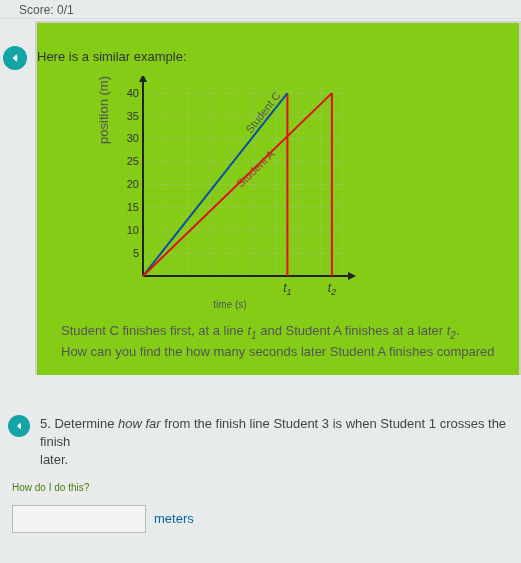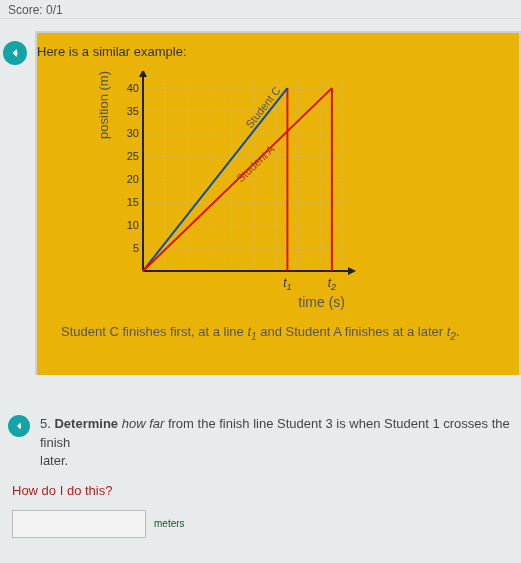--- a/index.html
+++ b/index.html
@@ -1,37 +1,37 @@
 <!DOCTYPE html>
 <html><head>
   <meta charset="utf-8">
   <style>
     body{margin:0;font-family:Arial,Helvetica,sans-serif;background:#e8ebec;color:#333;font-size:13px;line-height:1.4}
-    .score-row{padding:2px 8px;font-size:12px;color:#555;border-bottom:1px solid #ddd;overflow:hidden;height:14px}
-    .example-box{margin:12px 0 0 35px;border:2px solid #d0d0d0;background:#eab308;padding:10px 14px 14px;position:relative;border-bottom:none}
+    .score-row{padding:2px 19px;font-size:12px;color:#555;border-bottom:1px solid #ddd;overflow:hidden;height:14px}
+    .example-box{margin:2px 0 0 35px;border:2px solid #d0d0d0;background:#84cc16;padding:25px 14px 14px;position:relative;border-bottom:none}
     .ex-head{display:flex;align-items:flex-start;gap:10px;margin-bottom:6px}
     .badge{width:24px;height:24px;border-radius:50%;background:#14a4a6;color:#fff;display:flex;align-items:center;justify-content:center;font-size:11px;flex-shrink:0;margin-left:-48px;margin-top:-2px}
     .badge svg{width:14px;height:14px;fill:#fff}
     .example-chart{margin-left:40px}
     .chart-wrap{display:flex;align-items:flex-start}
     .ylabel{writing-mode:vertical-rl;transform:rotate(180deg);font-size:13px;color:#555;padding:60px 4px 0 0}
     svg.plot{display:block}
-    .xlabel{text-align:right;font-size:14px;color:#555;margin-left:24px;width:230px;margin-top:2px}
+    .xlabel{text-align:center;font-size:10px;color:#555;margin-left:24px;width:230px;margin-top:2px}
     .desc{margin:10px 0 0 10px;color:#555;font-size:13px}
     .sub{font-size:10px;vertical-align:sub}
     .q5{margin:40px 8px 0 8px}
     .q5-row{display:flex;align-items:flex-start;gap:10px}
     .numcirc{width:22px;height:22px;border-radius:50%;background:#14a4a6;color:#fff;display:flex;align-items:center;justify-content:center;font-size:10px;flex-shrink:0}
     .q5-text{font-size:13px;color:#444}
-    .howlink{color:#b91c1c;font-size:13px;margin:12px 0 10px 4px;cursor:pointer}
+    .howlink{color:#4d7c0f;font-size:10px;margin:12px 0 10px 4px;cursor:pointer}
     .ans-row{display:flex;align-items:center;gap:8px;margin:8px 0 16px 4px}
     .ans-input{width:120px;height:22px;border:1px solid #bbb;background:#f3f3f3;padding:2px 6px;font-size:13px}
-    .unit{color:#14532d;font-size:10px}
+    .unit{color:#0369a1;font-size:13px}
     em{font-style:italic}
-    strong{font-weight:700}
+    strong{font-weight:400}
   </style>
 </head>
 <body>
 
 <div class="score-row">Score: 0/1</div>
 
 <div class="example-box">
   <div class="ex-head">
     <div class="badge">
       <svg viewBox="0 0 24 24">
@@ -98,21 +98,21 @@
 
         <text x="138" y="58" font-size="11" fill="#555" transform="rotate(-52 138 58)">Student C</text>
         <text x="128" y="112" font-size="11" fill="#a33" transform="rotate(-44 128 112)">Student A</text>
       </svg>
     </div>
     <div class="xlabel">time (s)</div>
   </div>
 
   <div class="desc">
     <span>Student C finishes first, at a line </span><em><span>t</span><span class="sub">1</span></em><span> and Student A finishes at a later </span><em><span>t</span><span class="sub">2</span></em><span>.</span><br>
-    <br>
+    <span>How can you find the how many seconds later Student A finishes compared</span><br>
   </div>
 </div>
 
 <div class="q5">
   <div class="q5-row">
     <div class="numcirc">
       <svg viewBox="0 0 24 24" width="12" height="12" fill="#fff">
           <path d="M15 5l-7 7 7 7v-4h1v-6h-1z"></path>
         </svg>
     </div>

